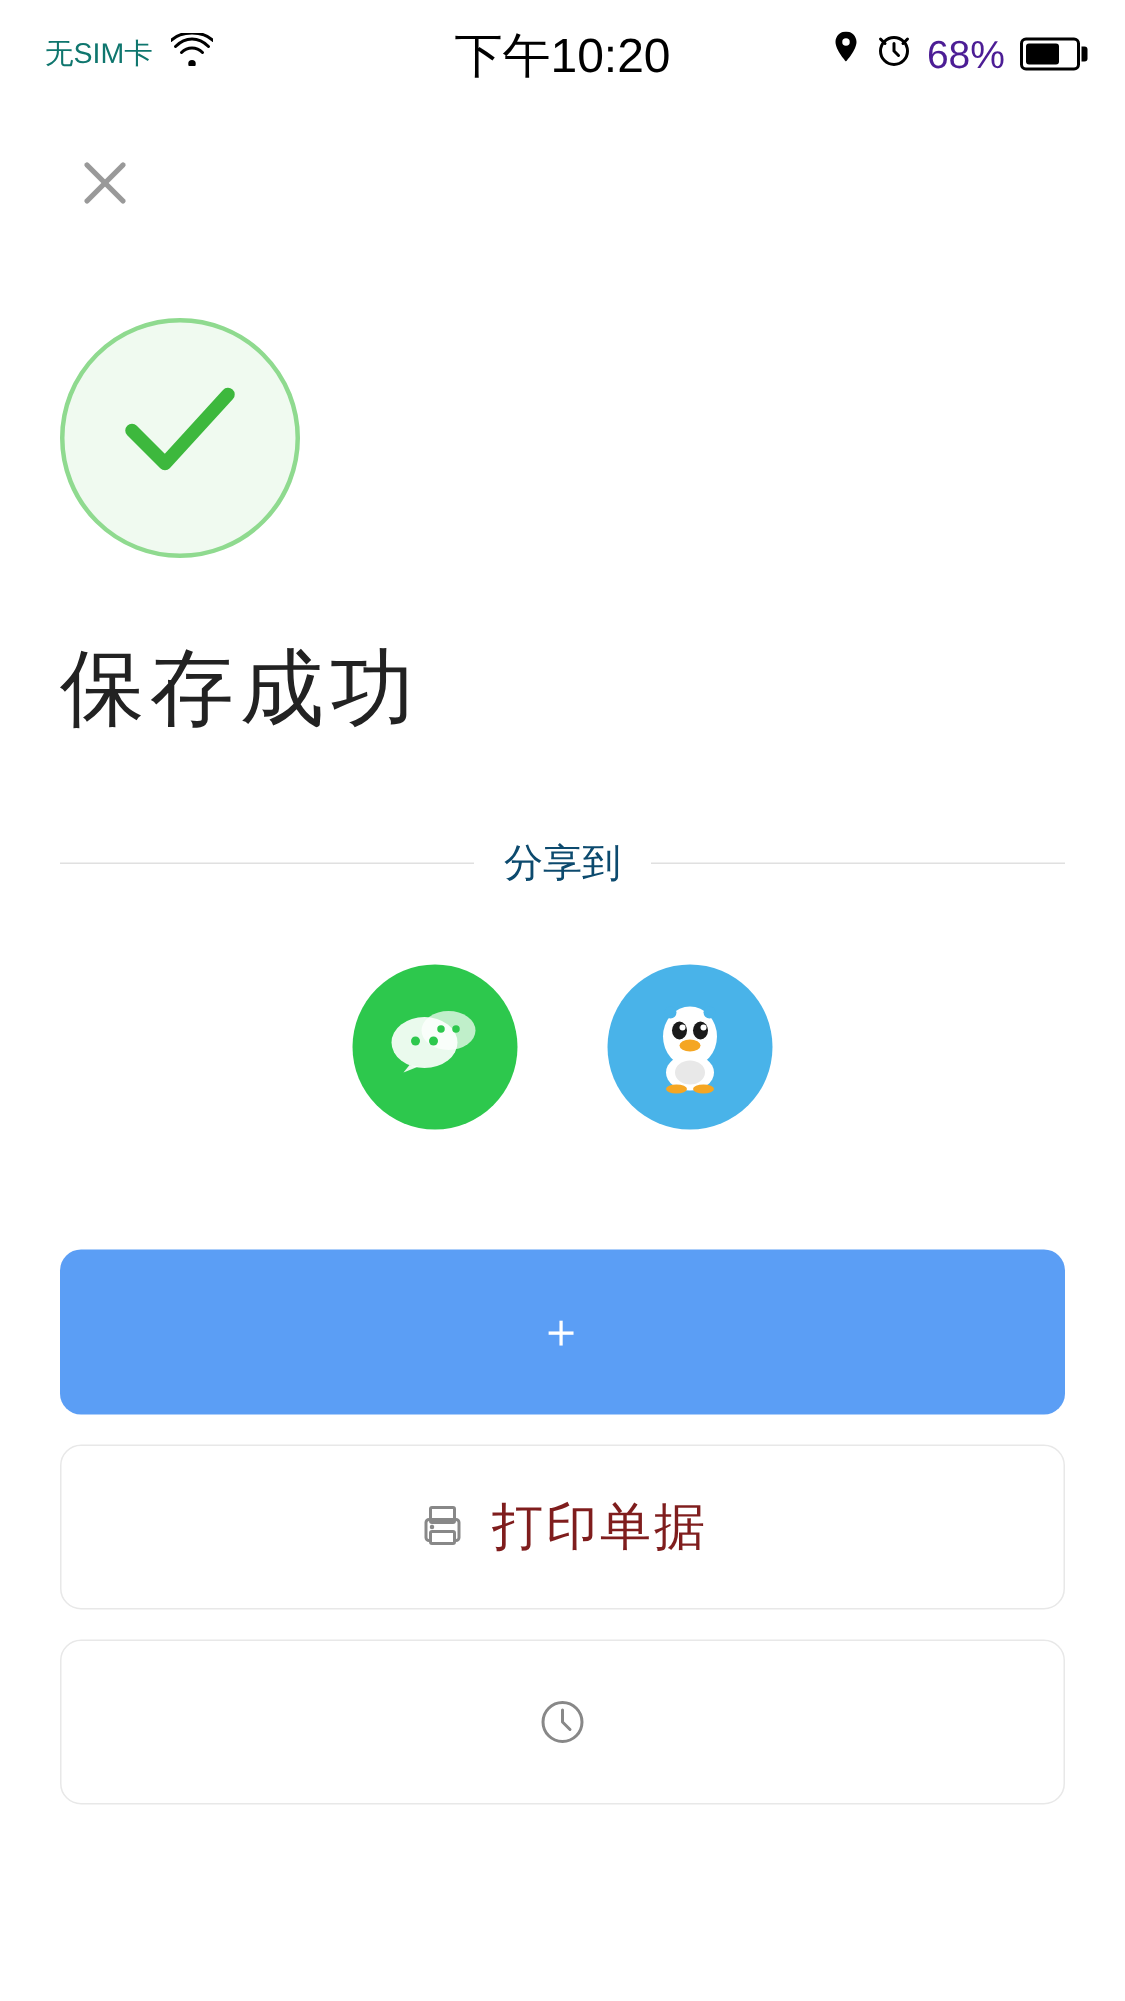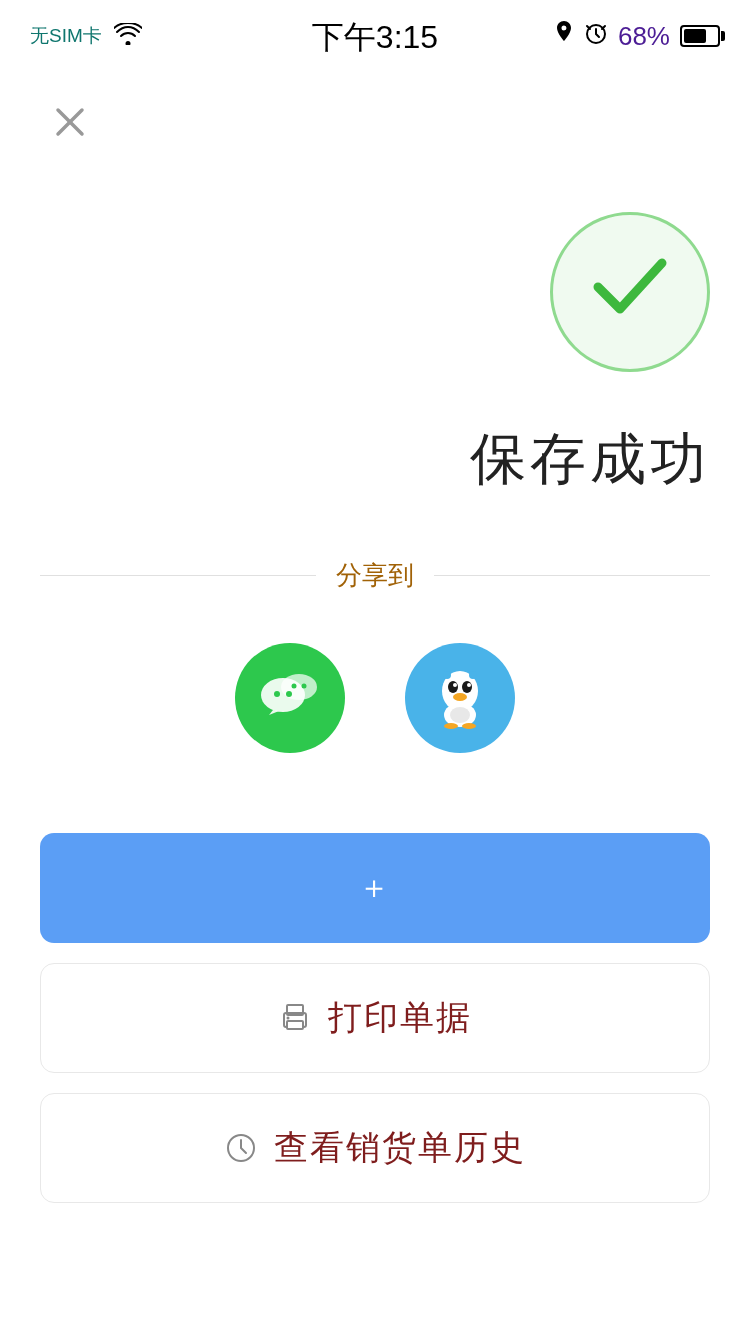--- a/index.html
+++ b/index.html
@@ -63,21 +63,21 @@
     }
     .close-btn svg {
       width: 40px;
       height: 40px;
     }
 
     
     .content {
       display: flex;
       flex-direction: column;
-      align-items: flex-end;
+      align-items: flex-start;
       padding: 60px 40px 0;
     }
 
     
     .success-circle {
       width: 160px;
       height: 160px;
       border-radius: 50%;
       background: #f0faf0;
       border: 3px solid #8fda8f;
@@ -116,21 +116,21 @@
     }
     .share-divider::before,
     .share-divider::after {
       content: '';
       flex: 1;
       height: 1px;
       background: #e0e0e0;
     }
     .share-label {
       font-size: 26px;
-      color: #a16207;
+      color: #0c4a6e;
       white-space: nowrap;
     }
 
     
     .share-icons {
       display: flex;
       justify-content: center;
       gap: 60px;
       padding: 0 40px;
     }
@@ -235,21 +235,21 @@
     <span>无SIM卡</span>
     <span>
       <svg width="28" height="22" viewBox="0 0 28 22" fill="none">
         <path d="M14 18a2.5 2.5 0 1 1 0 5 2.5 2.5 0 0 1 0-5z" fill="#000"></path>
         <path d="M7 13c1.8-1.8 4.3-3 7-3s5.2 1.2 7 3" stroke="#000" stroke-width="2" fill="none" stroke-linecap="round"></path>
         <path d="M3 9C5.9 6.1 9.8 4 14 4s8.1 2.1 11 5" stroke="#000" stroke-width="2" fill="none" stroke-linecap="round"></path>
         <path d="M0 5C3.7 1.4 8.6 0 14 0s10.3 1.4 14 5" stroke="#000" stroke-width="2" fill="none" stroke-linecap="round"></path>
       </svg>
     </span>
   </div>
-  <div class="status-center">下午3:15</div>
+  <div class="status-center">下午10:20</div>
   <div class="status-right">
     <span>
       <svg width="20" height="24" viewBox="0 0 20 24" fill="none">
         <path d="M10 0C6.1 0 3 3.1 3 7c0 5.3 7 13 7 13s7-7.7 7-13c0-3.9-3.1-7-7-7zm0 9.5a2.5 2.5 0 1 1 0-5 2.5 2.5 0 0 1 0 5z" fill="#000"></path>
       </svg>
     </span>
     <span>
       <svg width="24" height="24" viewBox="0 0 24 24" fill="none">
         <circle cx="12" cy="13" r="9" stroke="#000" stroke-width="2"></circle>
         <path d="M12 8v5l3 3" stroke="#000" stroke-width="2" stroke-linecap="round"></path>
@@ -348,17 +348,16 @@
       </span>
       <span>打印单据</span>
     </button>
     <button class="action-btn action-btn-secondary">
       <span class="action-icon">
         <svg width="34" height="34" viewBox="0 0 34 34" fill="none">
           <circle cx="17" cy="17" r="13" stroke="#888" stroke-width="2"></circle>
           <path d="M17 9v8l5 5" stroke="#888" stroke-width="2" stroke-linecap="round" stroke-linejoin="round"></path>
         </svg>
       </span>
-      <span>查看销货单历史</span>
     </button>
   </div>
 
 </div>
 
 </body></html>

